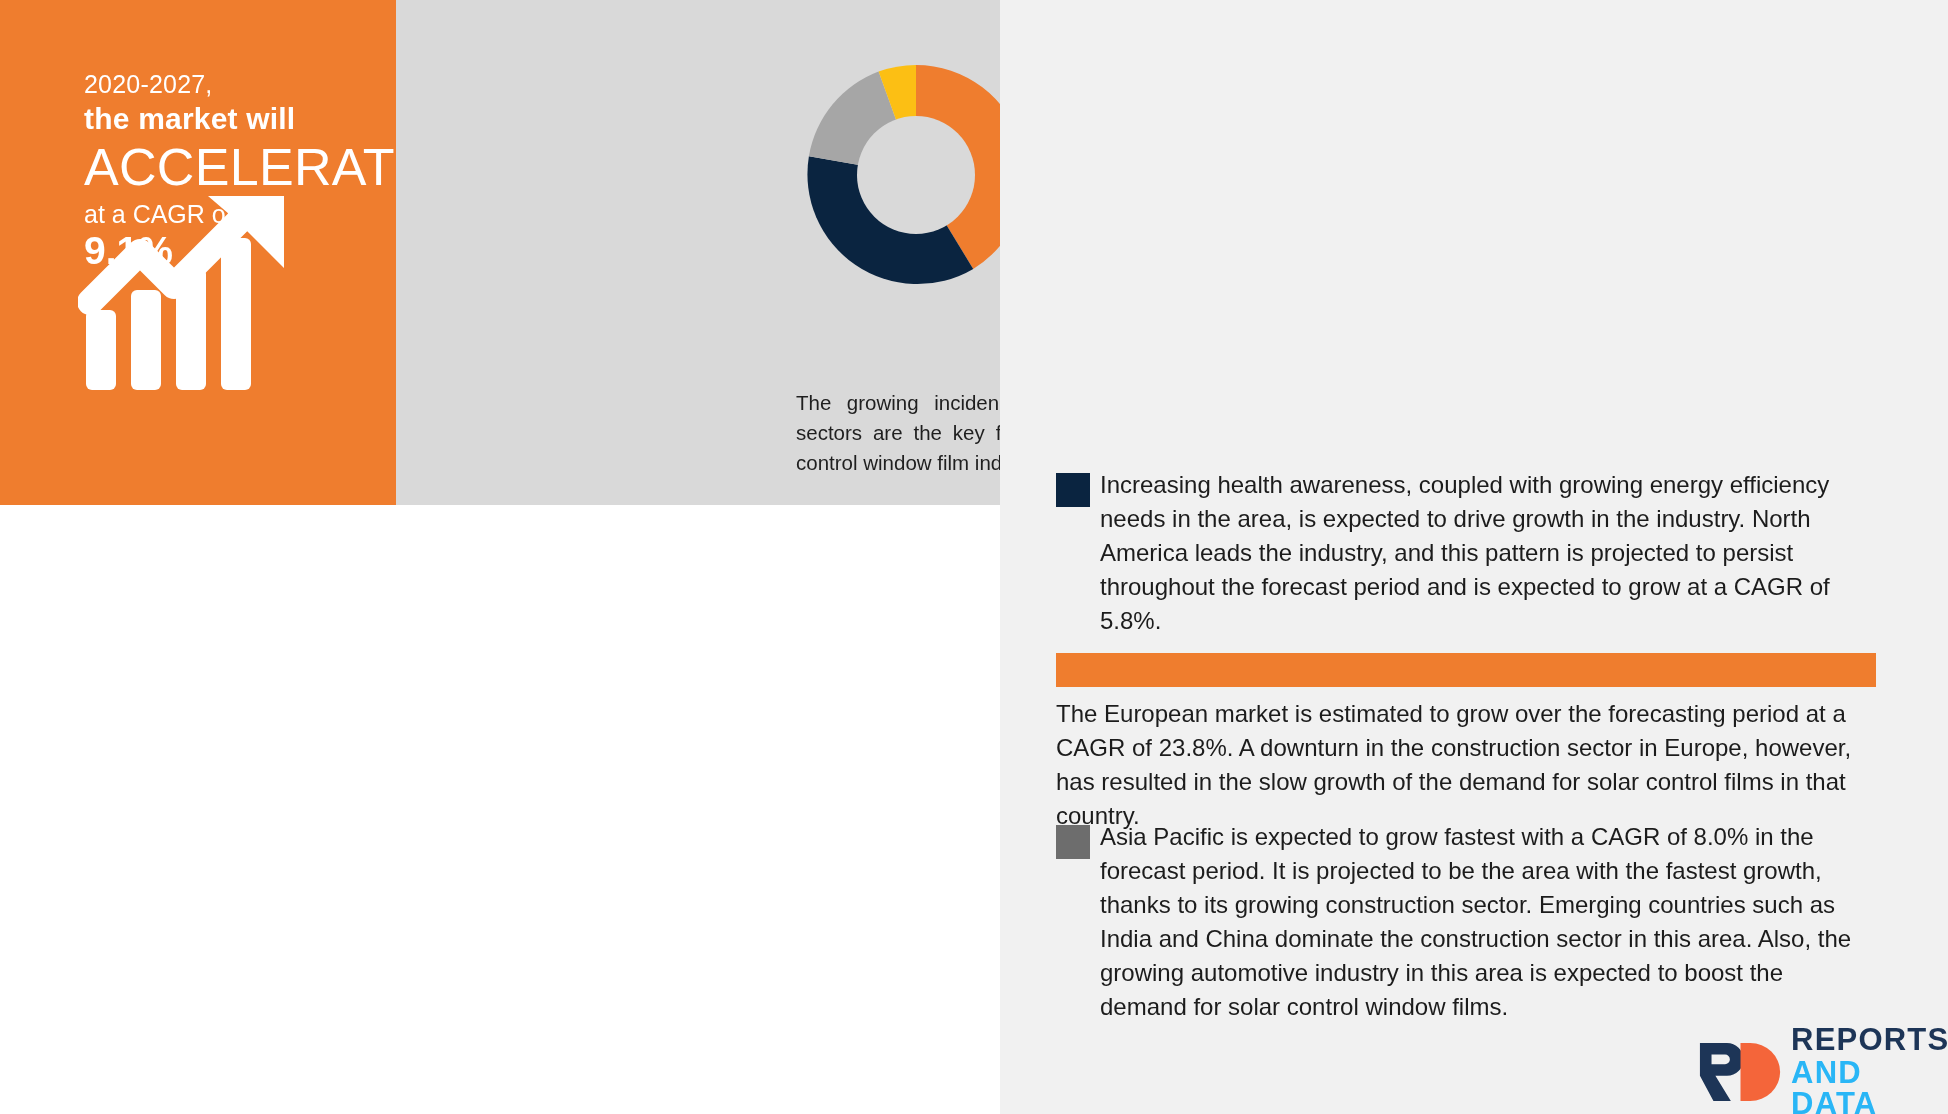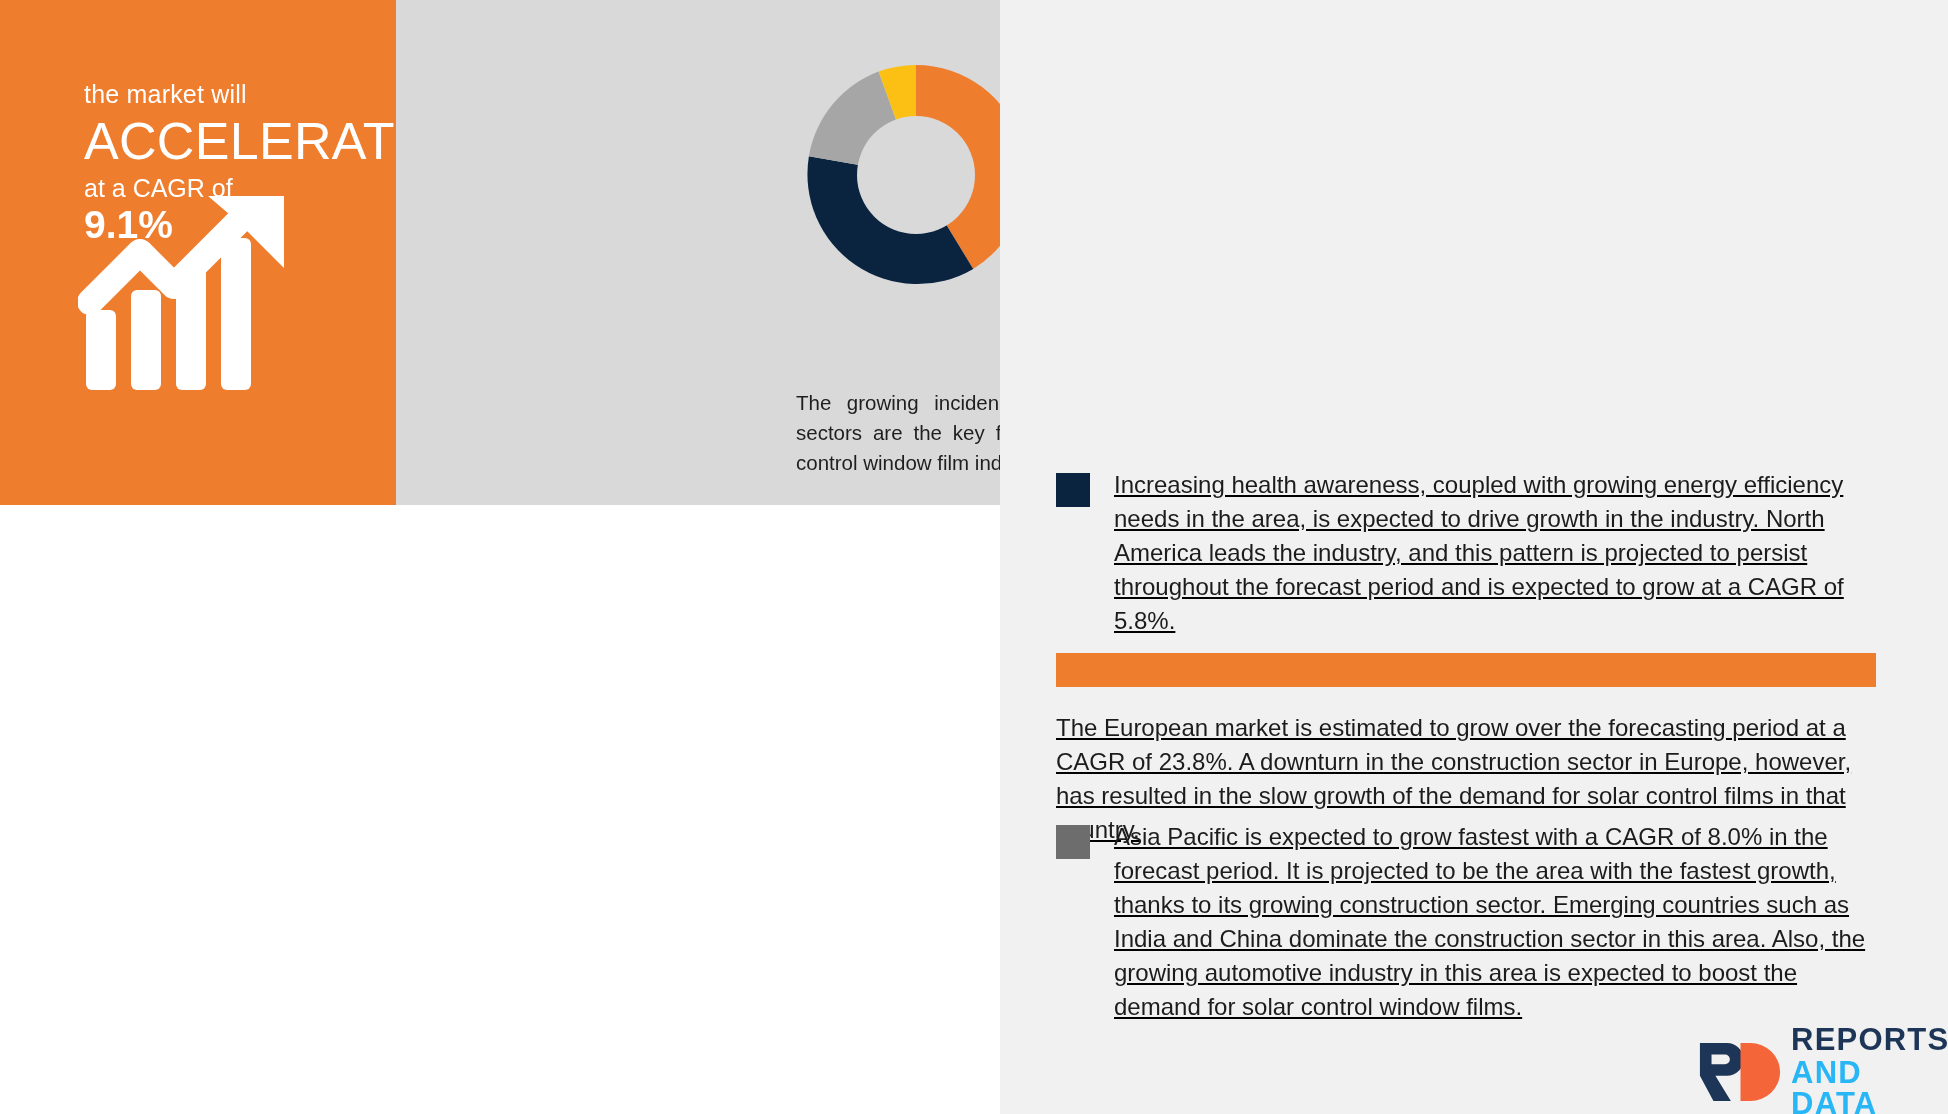--- a/index.html
+++ b/index.html
@@ -13,21 +13,21 @@
 
   
   .q-orange{position:absolute;left:0;top:0;width:396px;height:505px;background:#ef7d2e;}
   .q-grey{position:absolute;left:396px;top:0;width:604px;height:505px;background:#d9d9d9;}
   .q-navy{position:absolute;left:0;top:505px;width:1000px;height:609px;background:#0a2440;}
   .q-right{position:absolute;left:1000px;top:0;width:948px;height:1114px;background:#f1f1f1;}
 
   
   .acc-text{position:absolute;left:84px;top:70px;color:#ffffff;line-height:1.18;}
   .acc-l1{font-size:25px;font-weight:400;letter-spacing:.2px;}
-  .acc-l2{font-size:25px;font-weight:400;letter-spacing:.2px;margin-top:10px;}
+  .acc-l2{font-size:30px;font-weight:700;letter-spacing:.2px;margin-top:1px;}
   .acc-l3{font-size:52px;font-weight:400;letter-spacing:.3px;margin-top:4px;line-height:1.05;}
   .acc-l4{font-size:25px;font-weight:400;margin-top:6px;}
   .acc-l5{font-size:39px;font-weight:700;line-height:1.05;margin-top:1px;}
 
   .growth-icon{position:absolute;left:78px;top:190px;width:215px;height:200px;}
 
   
   .donut-wrap{position:absolute;left:402px;top:57px;width:236px;height:236px;}
   .donut-hole{position:absolute;left:59px;top:59px;width:118px;height:118px;border-radius:50%;background:#d9d9d9;}
 
@@ -39,40 +39,41 @@
     line-height:1.47;text-align:justify;}
 
   
   .dot-chart{position:absolute;left:52px;top:526px;width:860px;height:310px;}
   .dp-grid{position:absolute;left:0;height:3px;background:#e6e9ee;}
   .dp-dot{position:absolute;width:30px;height:42px;border-radius:50%;transform:translate(-50%,-50%);}
   .dp-dot.orange{background:#ef7d2e;}
   .dp-value{position:absolute;font-size:21px;font-weight:700;color:#ffffff;letter-spacing:.2px;}
 
   
-  .rb{position:absolute;display:flex;gap:24px;width:820px;text-decoration:underline;}
+  .rb{position:absolute;display:flex;gap:10px;width:820px;}
   .rb-sw{flex:0 0 34px;height:34px;margin-top:5px;}
   .rb-sw.na{background:#0a2440;}
   .rb-sw.eu{background:#ef7d2e;}
   .rb-sw.ap{background:#6d6d6d;}
   .rb-txt{font-size:24px;line-height:1.42;color:#1c1c1c;}
 
   
   .logo{position:absolute;left:1698px;top:1024px;display:flex;align-items:center;gap:10px;}
   .logo-txt{line-height:1.0;}
   .logo-t1{font-size:31px;font-weight:700;color:#1d3557;letter-spacing:1.2px;}
   .logo-t2{font-size:31px;font-weight:700;color:#29b6f6;letter-spacing:1.2px;margin-top:2px;}
 </style>
 </head>
 <body>
 
 <div class="canvas">
 
   <div class="q-orange">
     <div class="acc-text">
+      <div class="acc-l1">2020-2027,</div>
       <div class="acc-l2">the market will</div>
       <div class="acc-l3">ACCELERATE</div>
       <div class="acc-l4">at a CAGR of</div>
       <div class="acc-l5">9.1%</div>
     </div>
     <svg class="growth-icon" viewBox="0 0 215 200">
       <rect x="8" y="120" width="30" height="80" rx="6" fill="#ffffff"></rect>
       <rect x="53" y="100" width="30" height="100" rx="6" fill="#ffffff"></rect>
       <rect x="98" y="78" width="30" height="122" rx="6" fill="#ffffff"></rect>
       <rect x="143" y="48" width="30" height="152" rx="6" fill="#ffffff"></rect>

